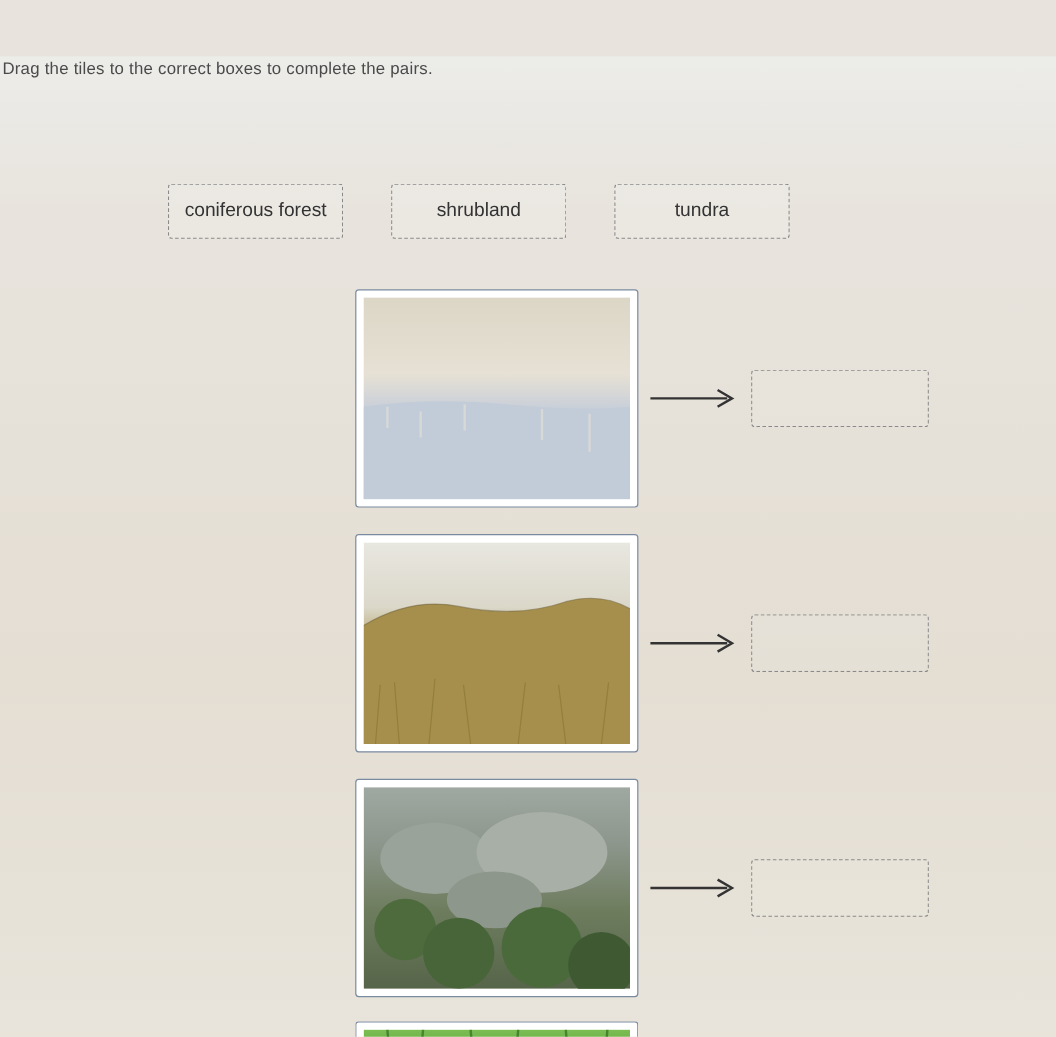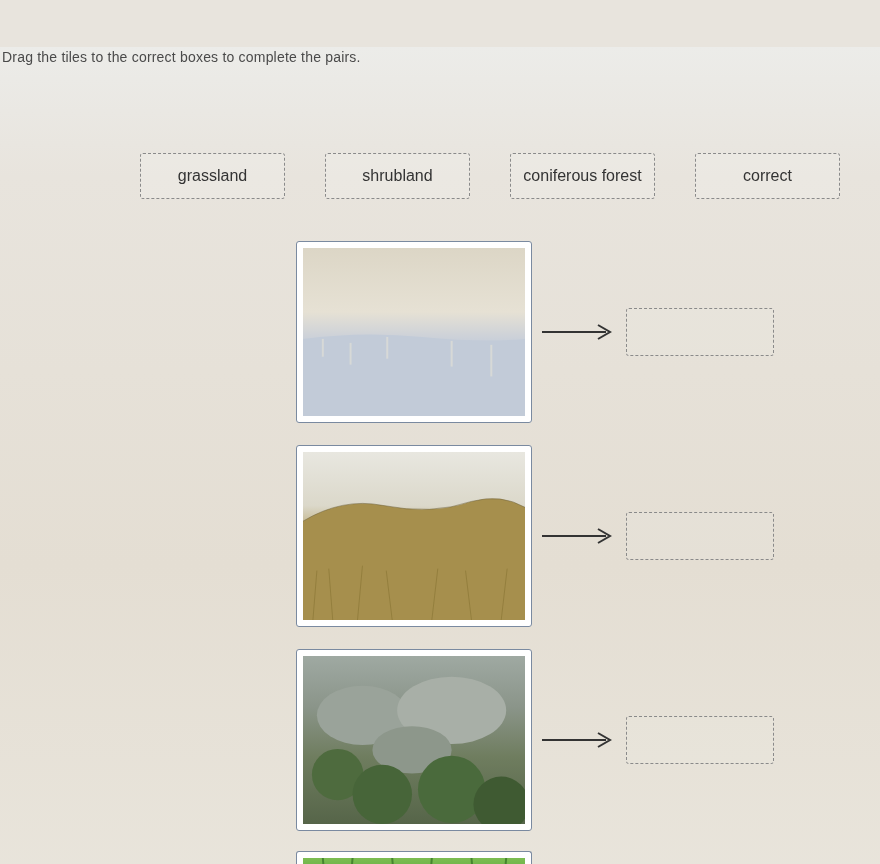--- a/index.html
+++ b/index.html
@@ -117,24 +117,23 @@
   
   .img-tundra  { background: linear-gradient(180deg,#d9d4c6 0%, #e8e3d7 35%, #cfd3db 55%, #bcc6d4 100%); }
 </style>
 </head>
 <body>
 <div class="page">
 
   <div class="instr-top">Drag the tiles to the correct boxes to complete the pairs.</div>
 
   <div class="tiles-row">
-    <div class="tile">grassland</div>
+    <div class="tile">coniferous forest</div>
     <div class="tile">shrubland</div>
-    <div class="tile">coniferous forest</div>
-    <div class="tile">correct</div>
+    <div class="tile">tundra</div>
   </div>
 
   <div class="matches">
 
     <div class="match-row">
       <div class="img-frame">
         <svg class="biome-img" viewBox="0 0 224 170" preserveAspectRatio="none">
           <rect width="224" height="170" class="img-tundra" fill="url(#g1)"></rect>
           <defs>
             <linearGradient id="g1" x1="0" y1="0" x2="0" y2="1">

